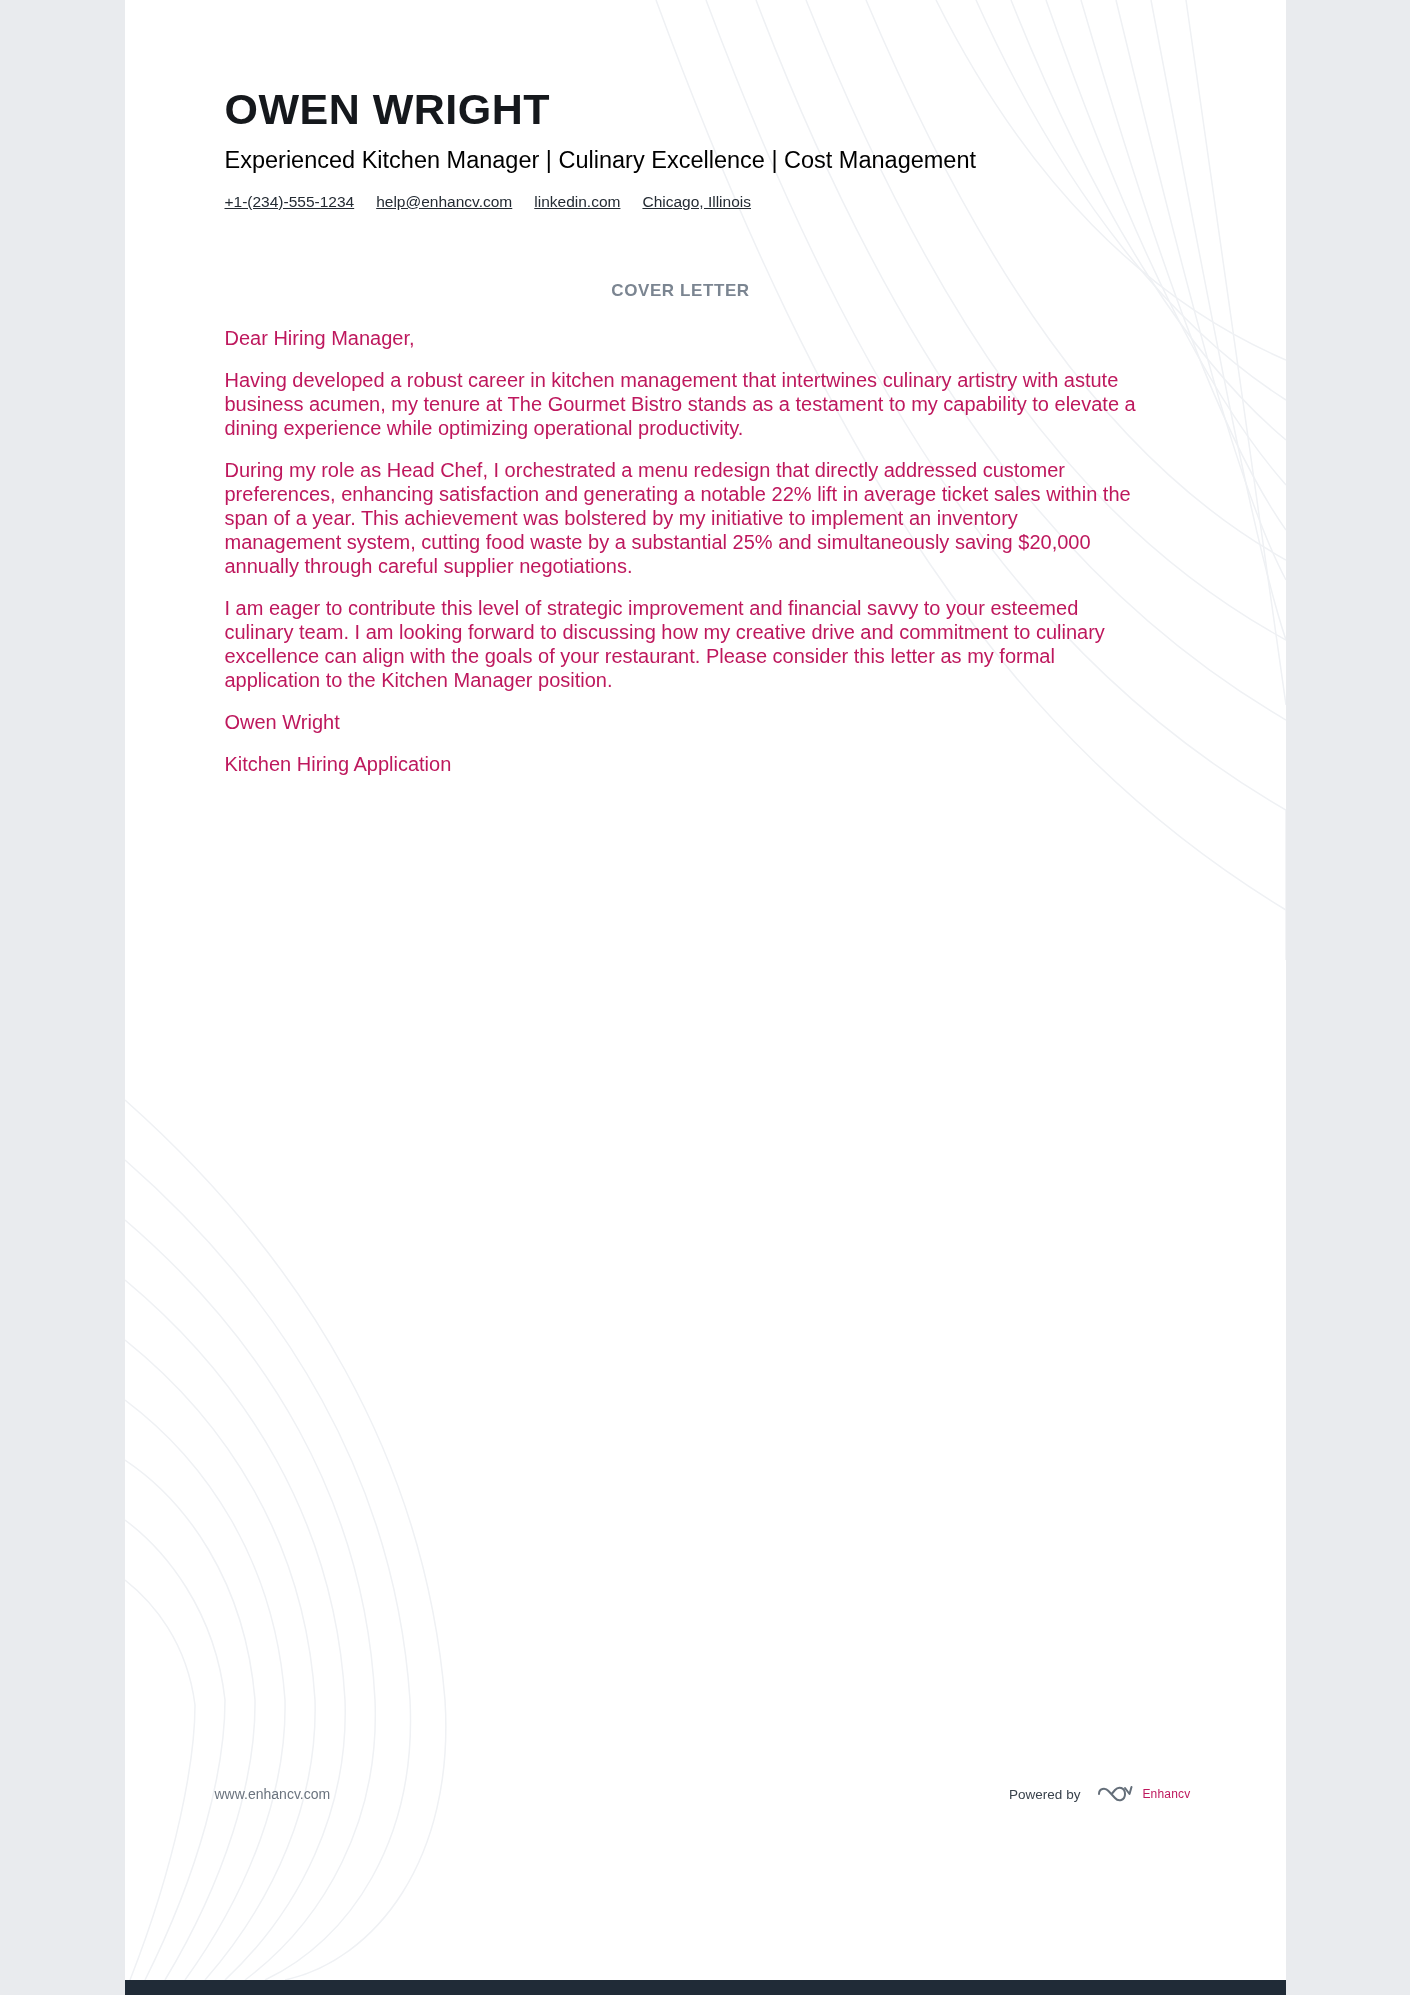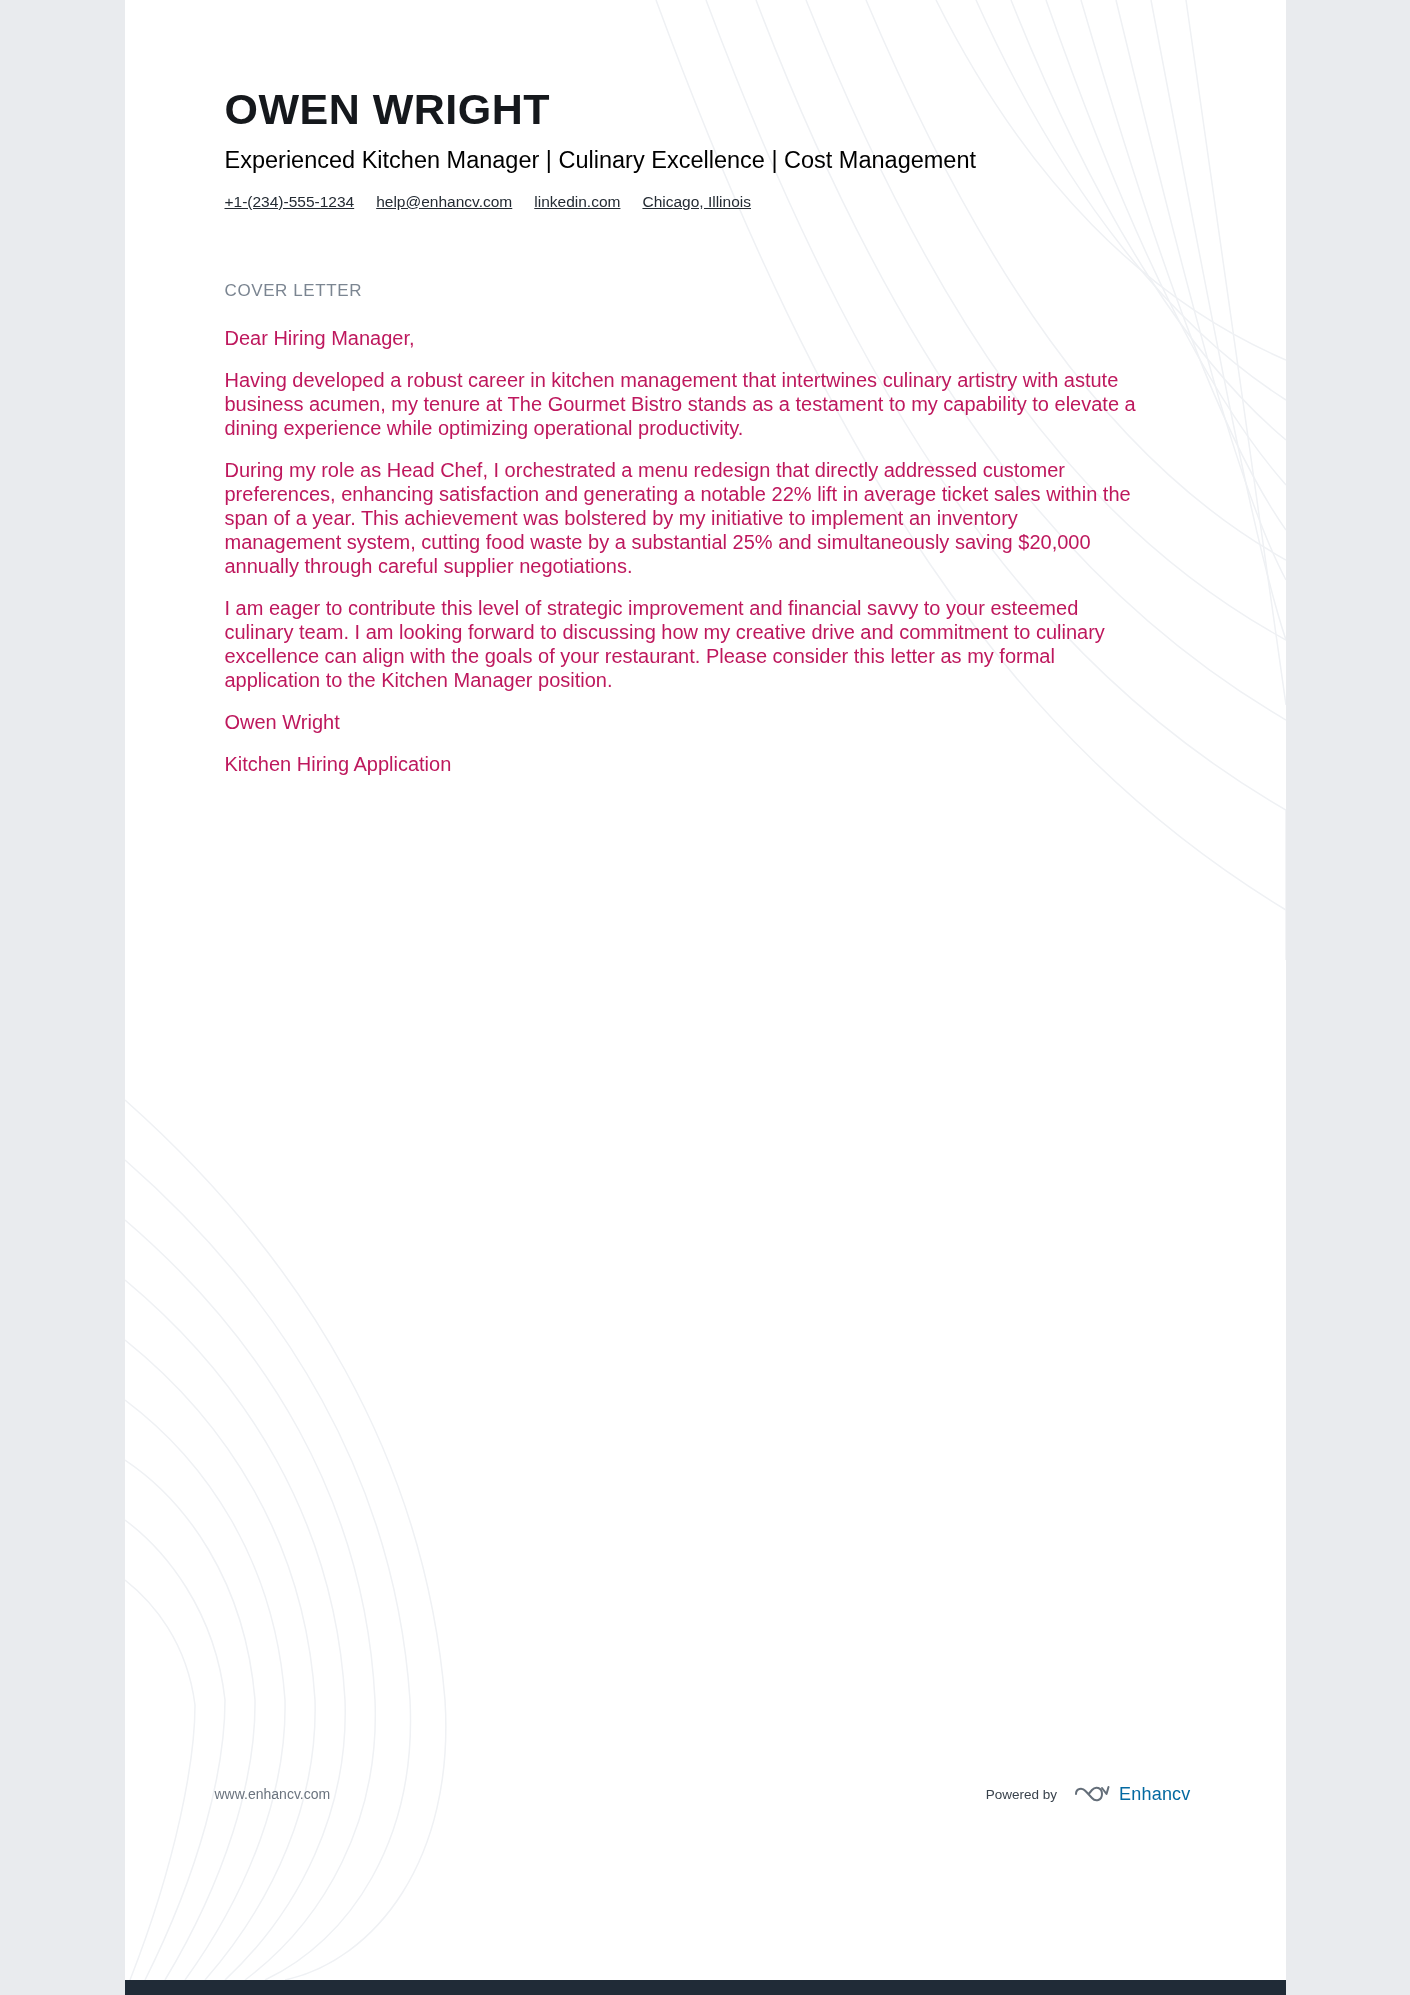--- a/index.html
+++ b/index.html
@@ -51,23 +51,24 @@
     gap: 22px;
     font-size: 15.5px;
     color: #242b33;
     text-decoration: underline;
   }
   .contact-item { white-space: nowrap; }
 
   .section-label {
     margin-top: 70px;
     font-size: 17px;
-    font-weight: 400;
+    font-weight: 700;
     letter-spacing: 0.6px;
     color: #7b8591;
+    text-align: center;
   }
 
   .letter-body {
     margin-top: 25px;
     font-size: 20px;
     line-height: 24px;
     color: #be185d;
   }
   .letter-body p { margin-bottom: 18px; }
   .letter-body p:last-child { margin-bottom: 0; }
@@ -95,22 +96,22 @@
     font-size: 13.5px;
     color: #39424c;
   }
   .brand {
     display: flex;
     align-items: center;
     gap: 8px;
     cursor: pointer;
   }
   .brand-name {
-    font-size: 18px;
-    color: #0369a1;
+    font-size: 12px;
+    color: #be185d;
     letter-spacing: 0.2px;
   }
 
   .bottom-bar {
     position: absolute;
     left: 0;
     right: 0;
     bottom: 0;
     height: 15px;
     background: #202b37;

